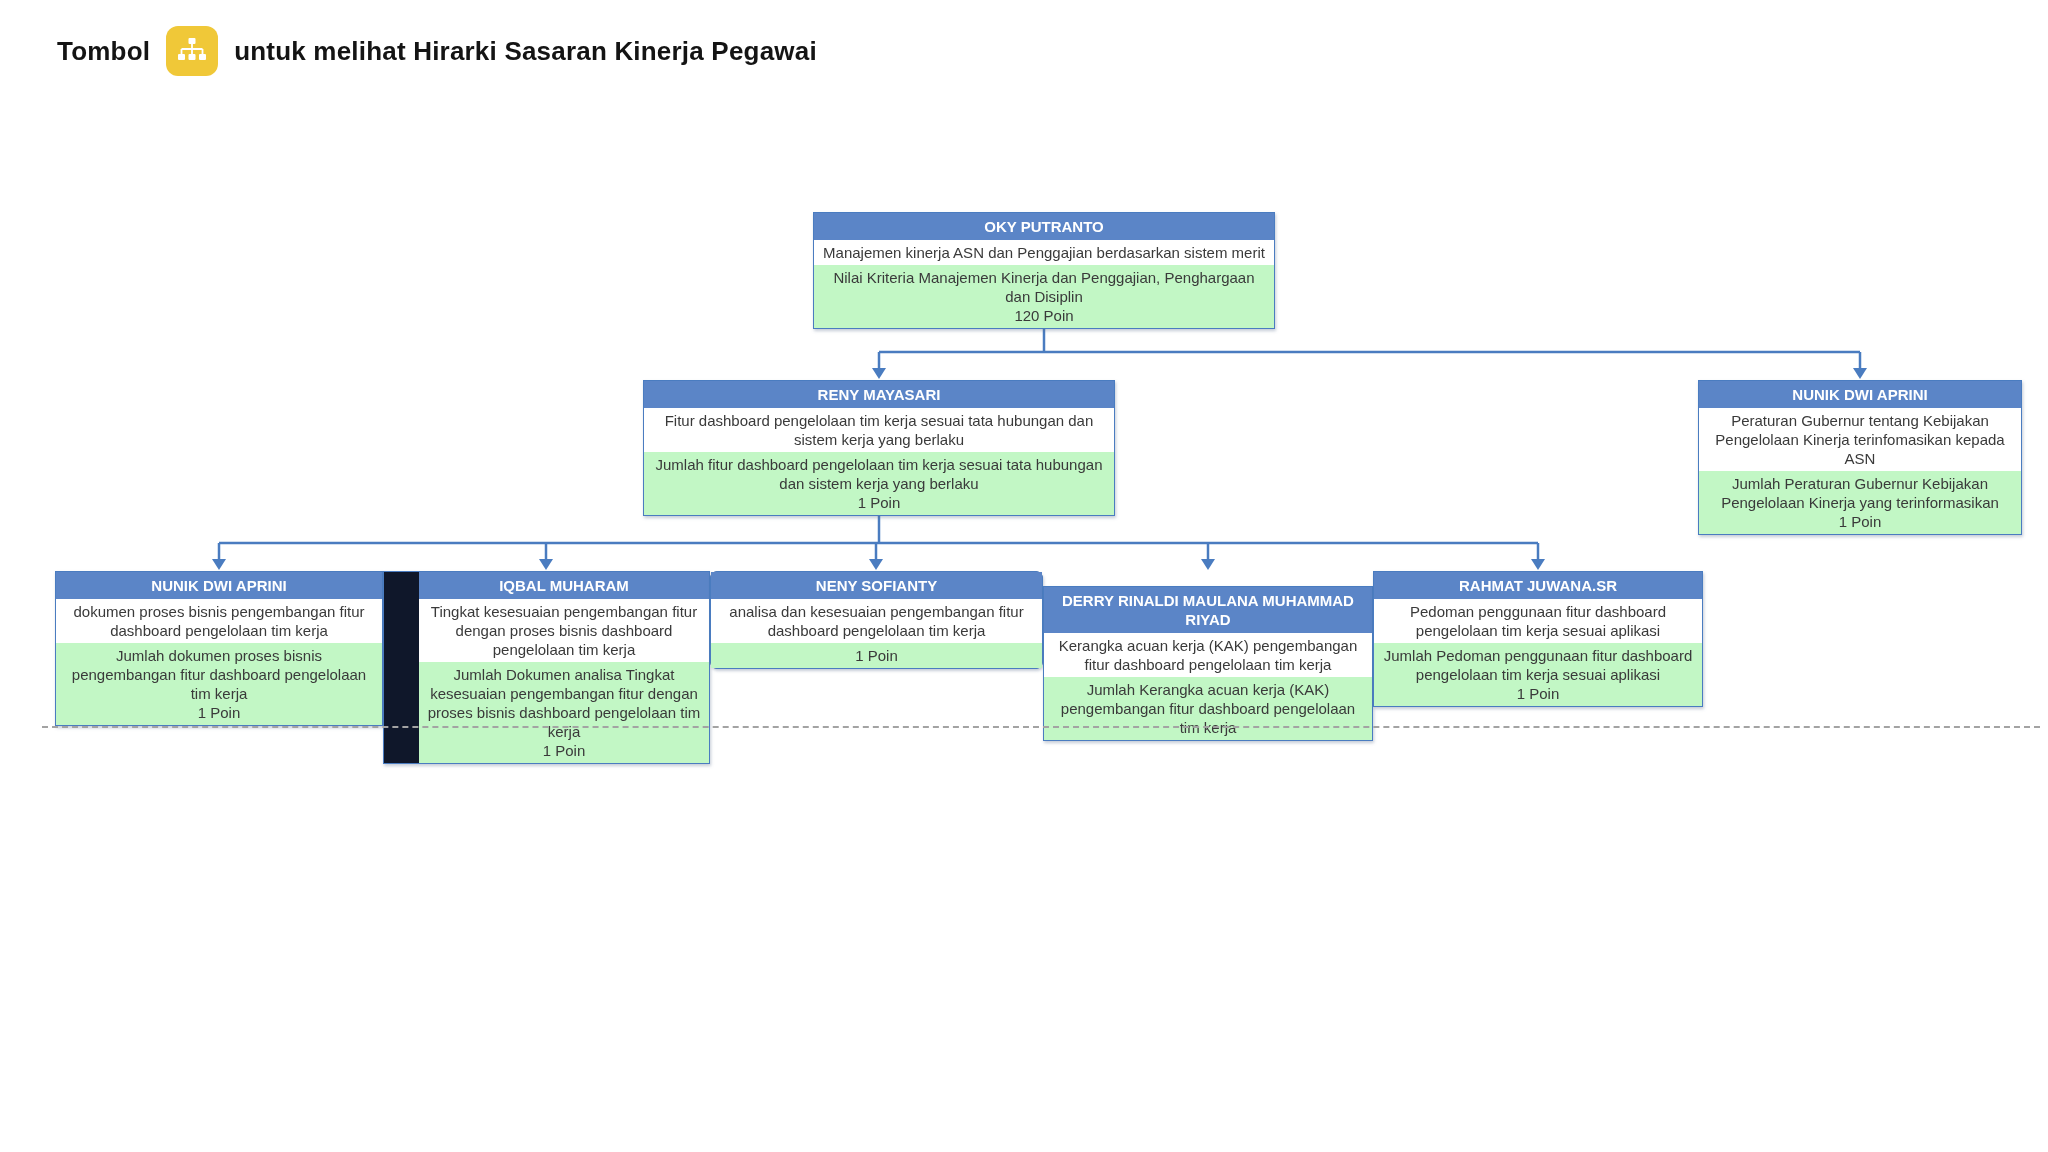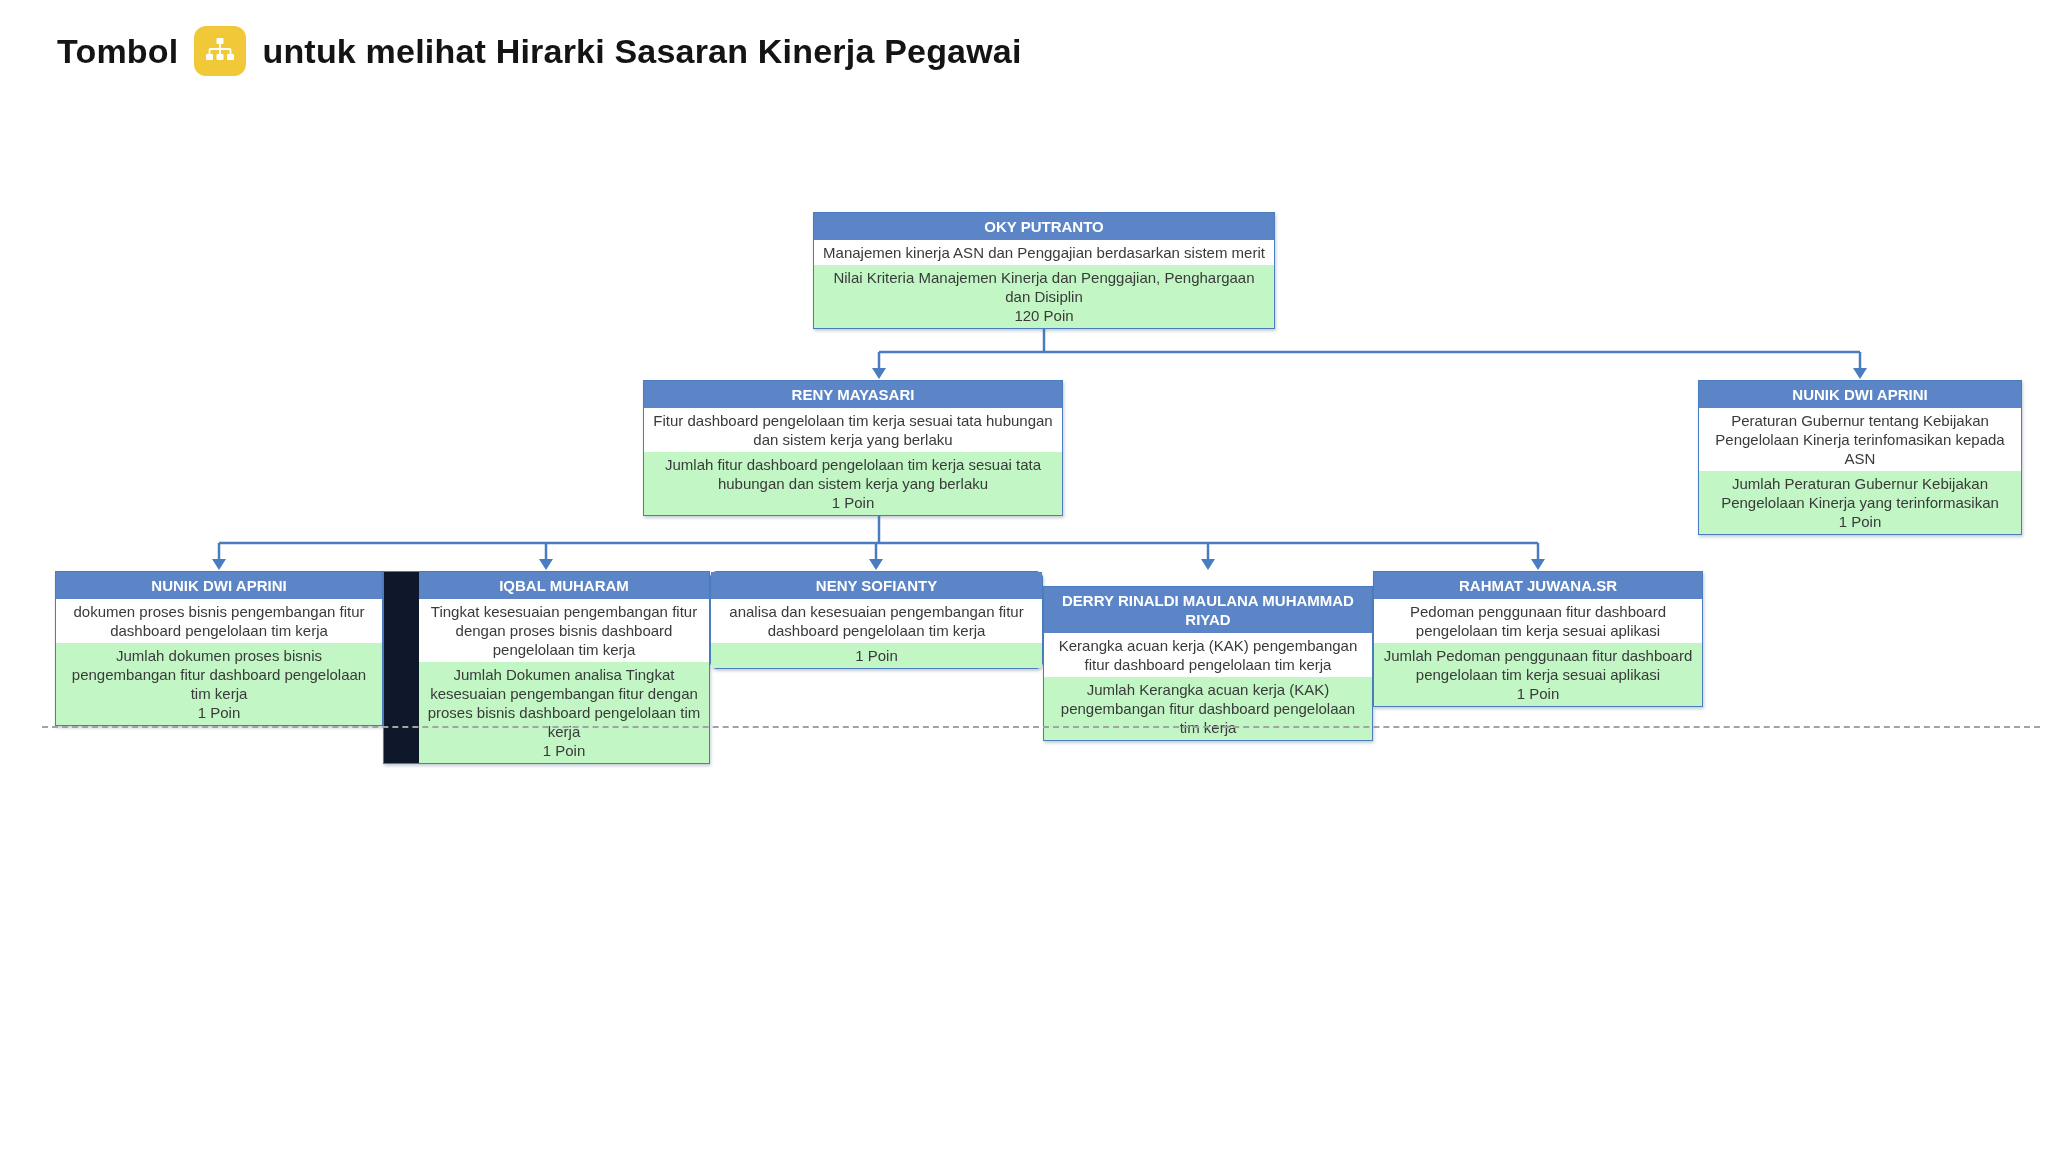--- a/index.html
+++ b/index.html
@@ -5,21 +5,21 @@
   html,body{margin:0;padding:0;background:#fff;}
   .canvas{
     position:relative;width:2048px;height:1152px;background:#ffffff;overflow:hidden;
     font-family:"Liberation Sans","DejaVu Sans",sans-serif;
   }
   
   .title-row{
     position:absolute;left:57px;top:22px;display:flex;align-items:center;gap:16px;height:58px;
   }
   .title-text{
-    font-size:34px;font-weight:700;color:#141414;letter-spacing:.2px;white-space:nowrap;
+    font-size:26px;font-weight:700;color:#141414;letter-spacing:.2px;white-space:nowrap;
   }
   .hier-btn{
     width:52px;height:50px;border-radius:12px;
     background:var(--button-yellow,#f0c838);
     display:flex;align-items:center;justify-content:center;flex:0 0 auto;
   }
   
   .node{
     position:absolute;background:#0f172a;
     border:1.5px solid var(--connector-blue,#5b85c7);
@@ -94,21 +94,21 @@
 
   <div class="node" style="left:813px;top:212px;width:462px;">
     <div class="node-header">OKY PUTRANTO</div>
     <div class="node-desc">Manajemen kinerja ASN dan Penggajian berdasarkan sistem merit</div>
     <div class="node-ind">
       <div>Nilai Kriteria Manajemen Kinerja dan Penggajian, Penghargaan dan Disiplin</div>
       <div>120 Poin</div>
     </div>
   </div>
 
-  <div class="node" style="left:643px;top:380px;width:420px;">
+  <div class="node" style="left:643px;top:380px;width:472px;">
     <div class="node-header">RENY MAYASARI</div>
     <div class="node-desc">Fitur dashboard pengelolaan tim kerja sesuai tata hubungan dan sistem kerja yang berlaku</div>
     <div class="node-ind">
       <div>Jumlah fitur dashboard pengelolaan tim kerja sesuai tata hubungan dan sistem kerja yang berlaku</div>
       <div>1 Poin</div>
     </div>
   </div>
 
   <div class="node" style="left:1698px;top:380px;width:324px;">
     <div class="node-header">NUNIK DWI APRINI</div>

